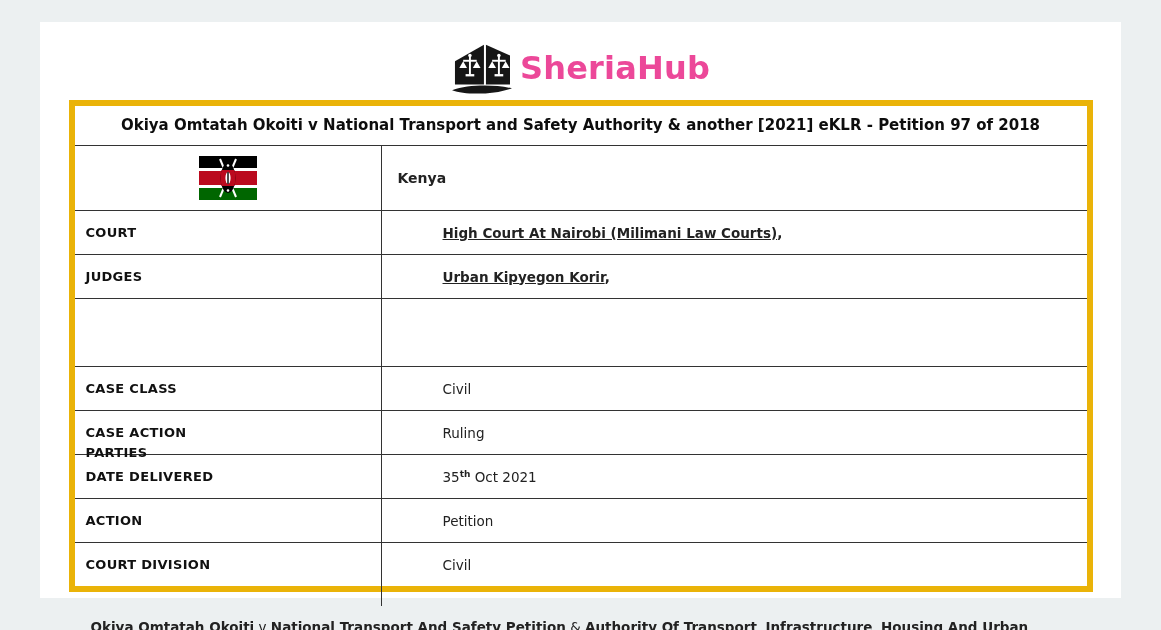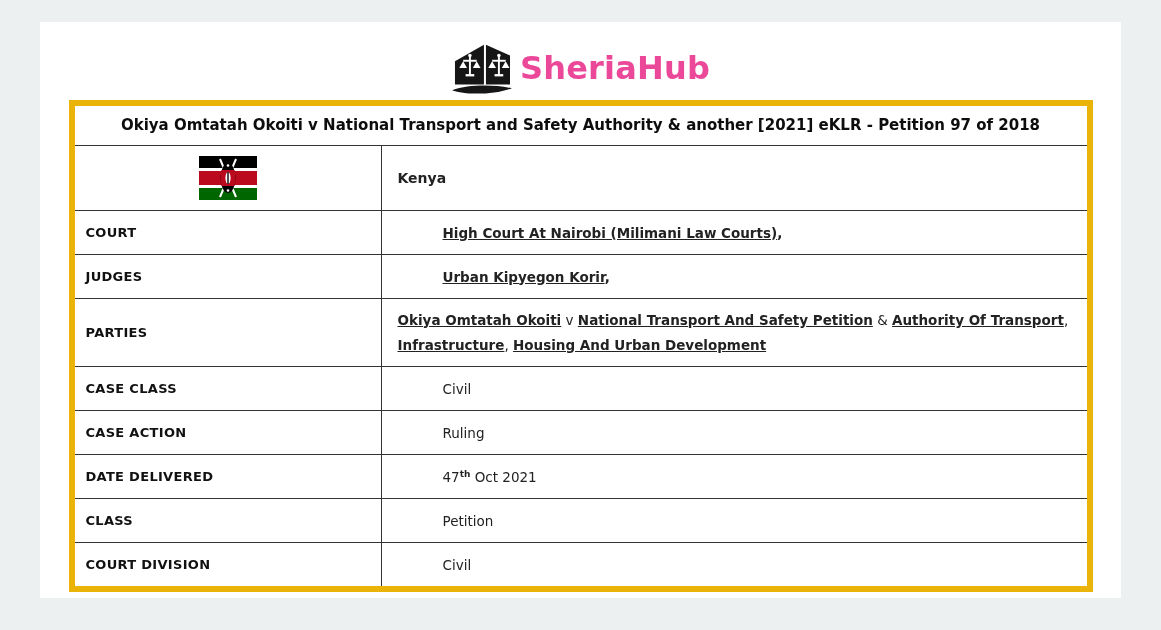--- a/index.html
+++ b/index.html
@@ -40,21 +40,21 @@
   .row { display: flex; border-top: 1px solid #333; }
   .row:first-child { border-top: none; }
   .row-title {
     display: block;
     height: 39px; line-height: 39px;
     text-align: center;
     font-weight: bold; font-size: 15px; color: #0d0d0d;
   }
   .row-flag { height: 65px; }
   .row-std { height: 44px; gap: 45px; }
-  .row-parties { height: 68px; }
+  .row-parties { height: 68px; flex-direction: column; }
   .cell-label {
     width: 307px; flex: 0 0 307px;
     border-right: 1px solid #333;
     display: flex; align-items: center;
     padding-left: 11px;
     font-weight: bold; font-size: 13px; color: #111;
     letter-spacing: 0.3px;
   }
   .cell-label.flag-cell { justify-content: center; padding-left: 0; }
   .cell-value {
@@ -170,26 +170,26 @@
     </div>
 
     <div class="row row-std">
       <div class="cell-label">CASE ACTION</div>
       <div class="cell-value">Ruling</div>
     </div>
 
     <div class="row row-std">
       <div class="cell-label">DATE DELIVERED</div>
       <div class="cell-value">
-        <span><span>47</span><sup>th</sup><span> Oct 2021</span></span>
+        <span><span>35</span><sup>th</sup><span> Oct 2021</span></span>
       </div>
     </div>
 
     <div class="row row-std">
-      <div class="cell-label">CLASS</div>
+      <div class="cell-label">ACTION</div>
       <div class="cell-value">Petition</div>
     </div>
 
     <div class="row row-std">
       <div class="cell-label">COURT DIVISION</div>
       <div class="cell-value">Civil</div>
     </div>
 
   </div>
 </div>

